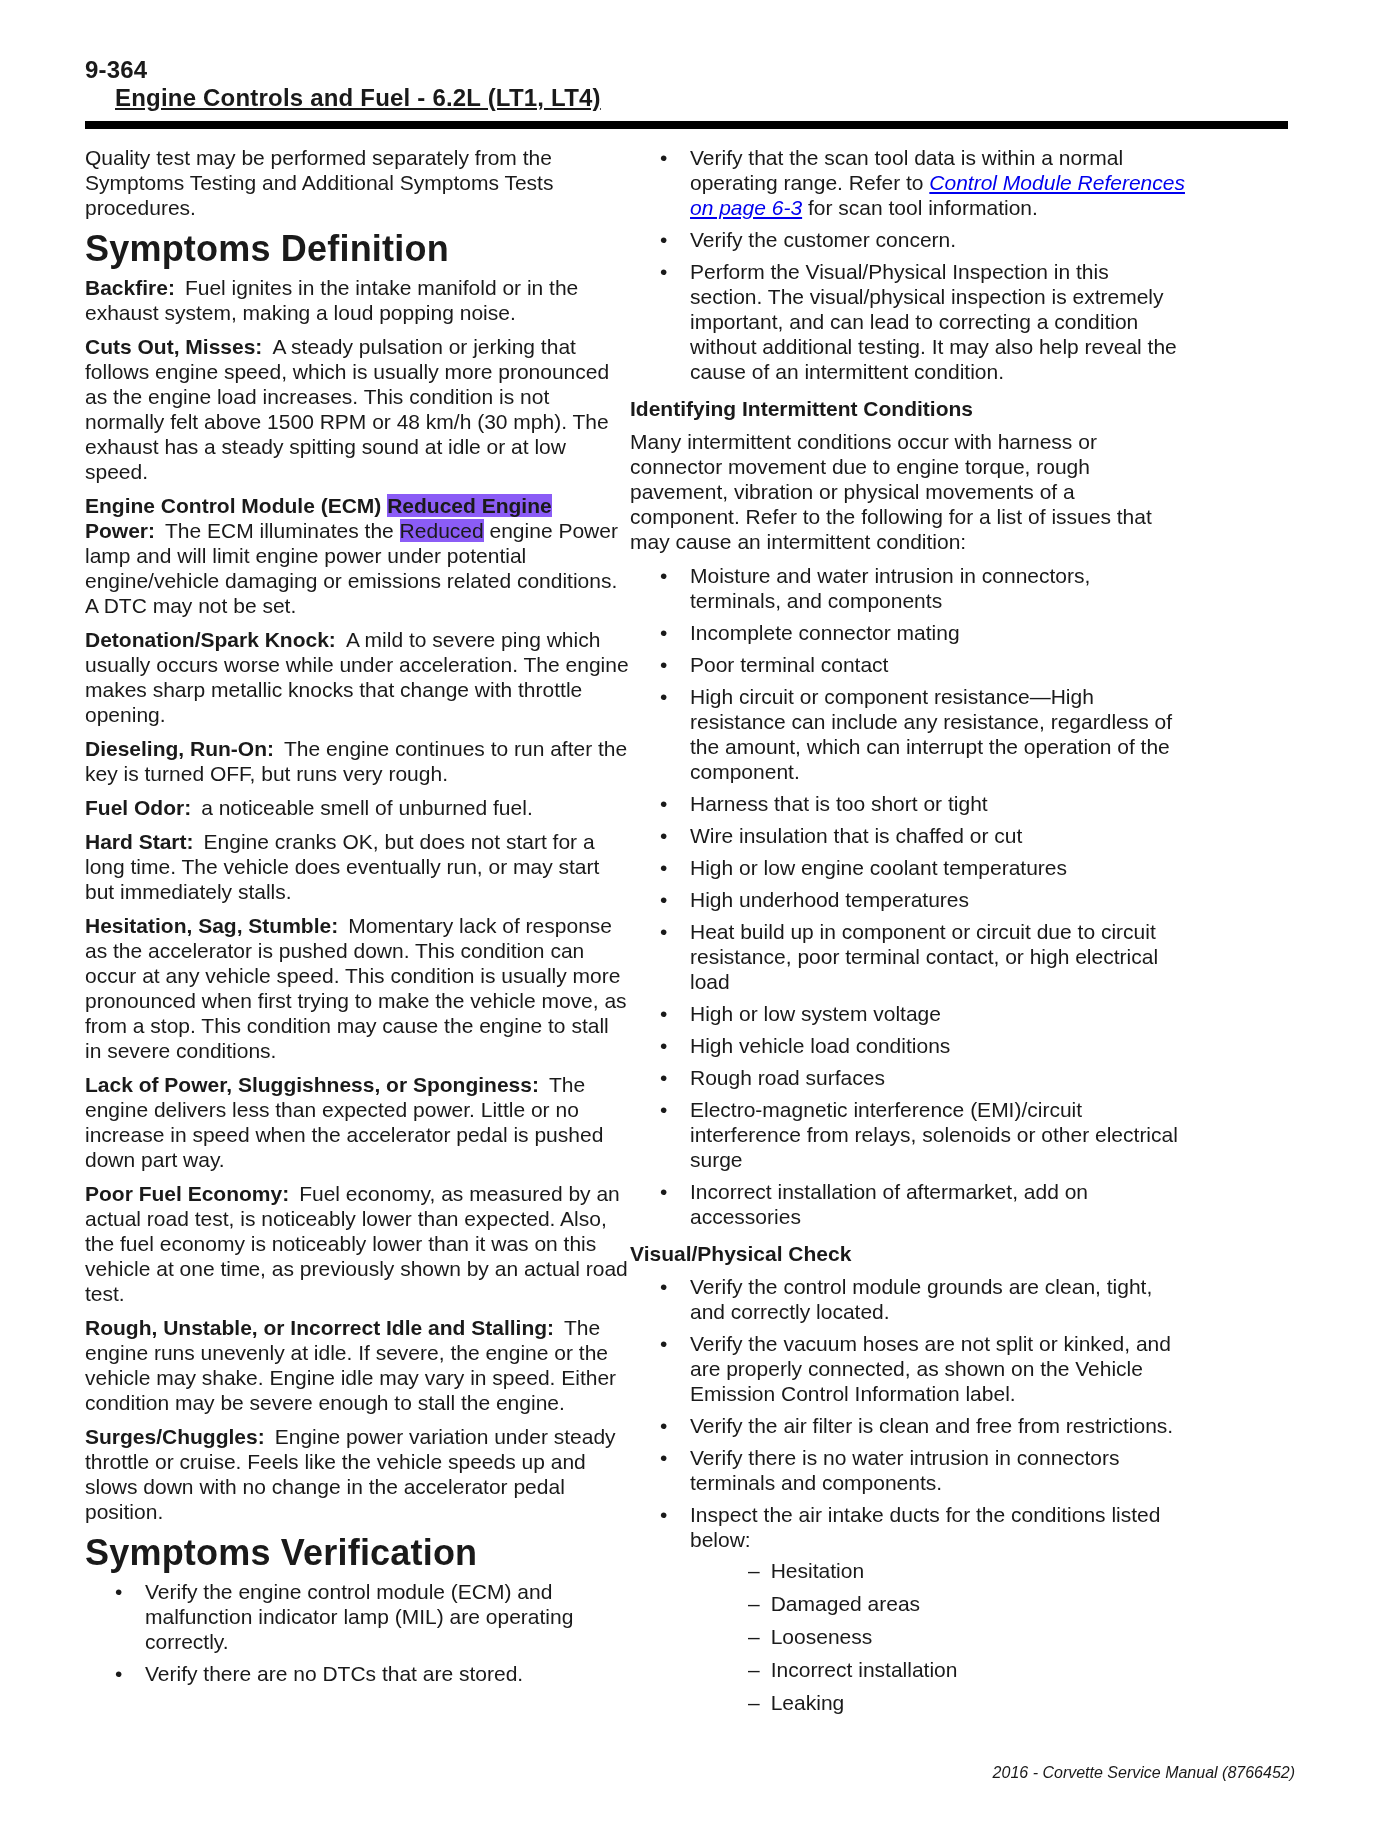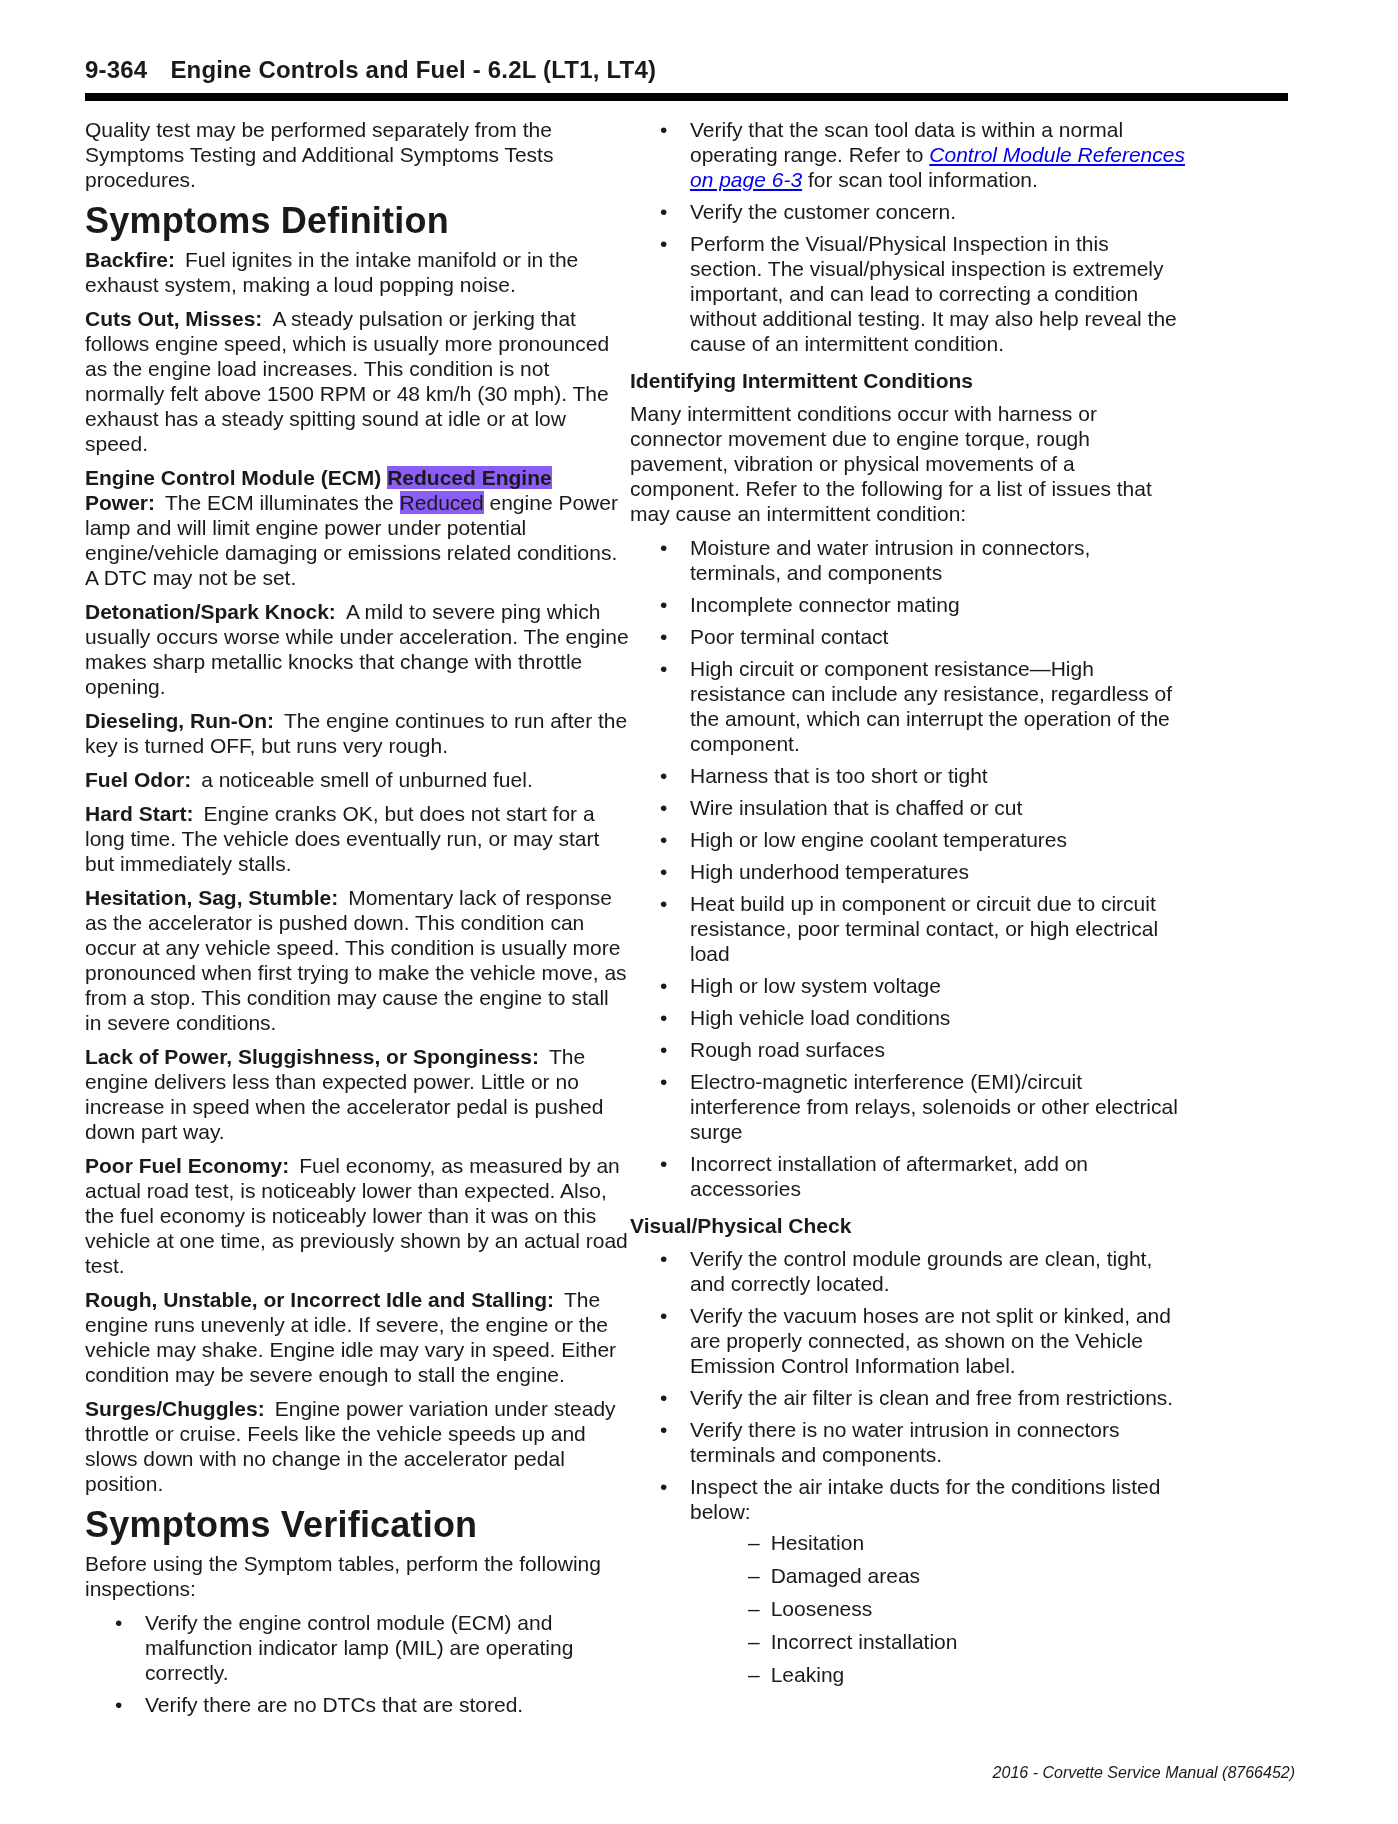--- a/index.html
+++ b/index.html
@@ -6,22 +6,22 @@
   html,body { background:#ffffff; }
   body {
     width:1398px; height:1824px; position:relative; overflow:hidden;
     font-family:"Liberation Sans", sans-serif; color:#1a1a1a;
     -webkit-font-smoothing:antialiased;
   }
   .page { padding:56px 0 0 85px; }
 
   
   .header { width:1203px; }
-  .header-line { display:flex; align-items:flex-end; font-size:24px; font-weight:bold; letter-spacing:0.2px; }
-  .header-title { margin-left:23px; }
+  .header-line { display:flex; align-items:flex-start; font-size:24px; font-weight:bold; letter-spacing:0.2px;flex-direction:column; }
+  .header-title { margin-left:30px;text-decoration:underline; }
   .rule { height:8px; background:#000000; margin-top:9px; }
 
   
   .columns { display:flex; margin-top:16px; }
   .col.left  { width:545px; }
   .col.right { width:556px; }
 
   .body { font-size:21px; line-height:25px; }
   p.para { margin-bottom:9px; }
 
@@ -100,21 +100,20 @@
           <p class="body def"><b class="term">Lack of Power, Sluggishness, or Sponginess:</b><span>The engine delivers less than expected power. Little or no increase in speed when the accelerator pedal is pushed down part way.</span></p>
 
           <p class="body def"><b class="term">Poor Fuel Economy:</b><span>Fuel economy, as measured by an actual road test, is noticeably lower than expected. Also, the fuel economy is noticeably lower than it was on this vehicle at one time, as previously shown by an actual road test.</span></p>
 
           <p class="body def"><b class="term">Rough, Unstable, or Incorrect Idle and Stalling:</b><span>The engine runs unevenly at idle. If severe, the engine or the vehicle may shake. Engine idle may vary in speed. Either condition may be severe enough to stall the engine.</span></p>
 
           <p class="body def"><b class="term">Surges/Chuggles:</b><span>Engine power variation under steady throttle or cruise. Feels like the vehicle speeds up and slows down with no change in the accelerator pedal position.</span></p>
         </div>
 
       <h2 class="sect">Symptoms Verification</h2>
-      <p class="body para">Before using the Symptom tables, perform the following inspections:</p>
 
       <ul class="bullets">
 
           <li>Verify the engine control module (ECM) and malfunction indicator lamp (MIL) are operating correctly.</li>
 
           <li>Verify there are no DTCs that are stored.</li>
         </ul>
     </div>
 
     <div class="col right">

